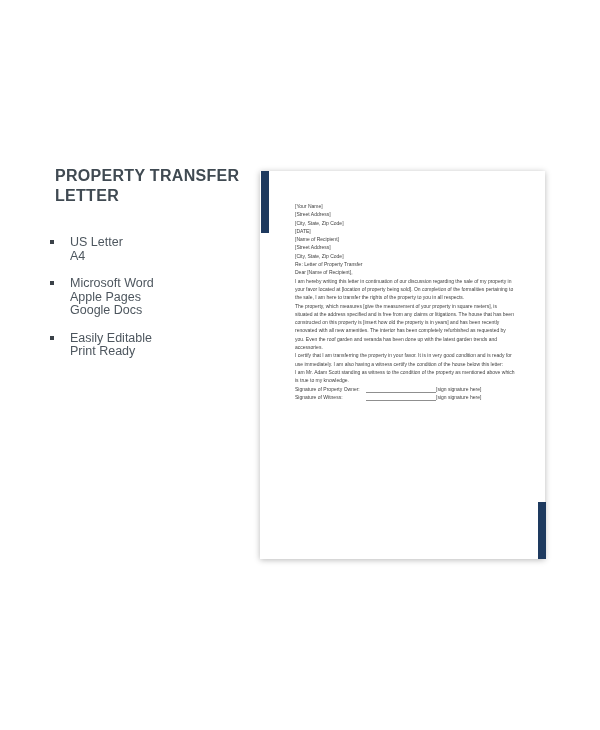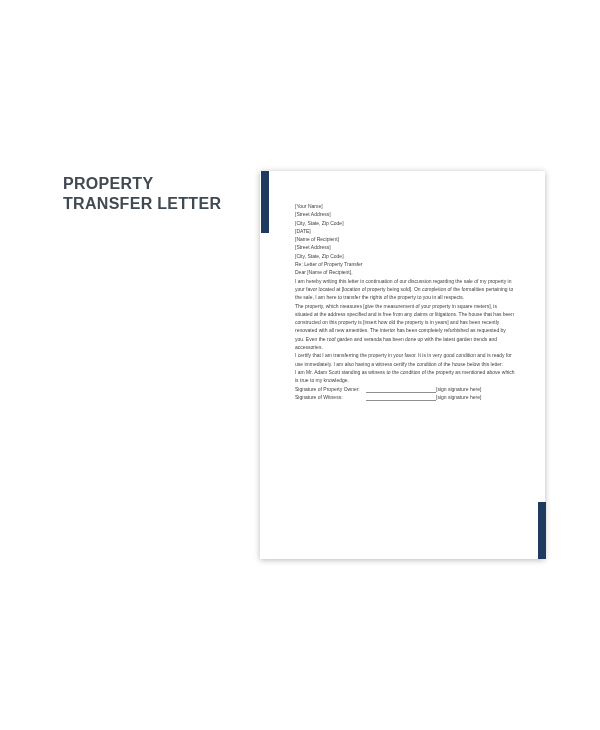--- a/index.html
+++ b/index.html
@@ -6,21 +6,21 @@
   body {
     width:600px; height:730px; background:#ffffff;
     font-family:"Liberation Sans", sans-serif;
     -webkit-font-smoothing:antialiased;
   }
   .canvas { position:relative; width:600px; height:730px; overflow:hidden; background:#ffffff; }
 
   
   .info-panel { position:absolute; left:55px; top:166px; width:190px; }
   .page-title {
-    margin:8px; font-size:16px; line-height:19.5px; font-weight:700;
+    margin:0; font-size:16px; line-height:19.5px; font-weight:700;
     color:#404a52; letter-spacing:0.3px; text-transform:uppercase;
   }
   .features { margin:31px 0 0 0; padding:0; list-style:none; }
   .feature {
     position:relative; padding-left:15px; margin-bottom:14px;
     font-size:12.5px; line-height:13.5px; color:#4d565e;
   }
   .feature .sq {
     position:absolute; left:-5px; top:4px; width:4px; height:4px; background:#3a4148;
   }
@@ -55,20 +55,38 @@
   .sig-line  { width:70px; border-bottom:0.8px solid #8f8f8f; height:7px; }
   .sig-hint  { margin-left:7px; }
 </style>
 </head>
 <body>
 
 <div class="canvas">
 
   <section class="info-panel">
     <h1 class="page-title">PROPERTY TRANSFER LETTER</h1>
+    <ul class="features">
+      <li class="feature">
+        <span class="sq"></span>
+        <div>US Letter</div>
+        <div>A4</div>
+      </li>
+      <li class="feature">
+        <span class="sq"></span>
+        <div>Microsoft Word</div>
+        <div>Apple Pages</div>
+        <div>Google Docs</div>
+      </li>
+      <li class="feature">
+        <span class="sq"></span>
+        <div>Easily Editable</div>
+        <div>Print Ready</div>
+      </li>
+    </ul>
   </section>
 
   <section class="paper">
     <div class="accent accent-top" style="background: rgb(30, 58, 95);"></div>
     <div class="accent accent-bottom" style="background: rgb(30, 58, 95);"></div>
 
     <div class="letter">
 
       <div class="block-sender">
         <div>[Your Name]</div>

